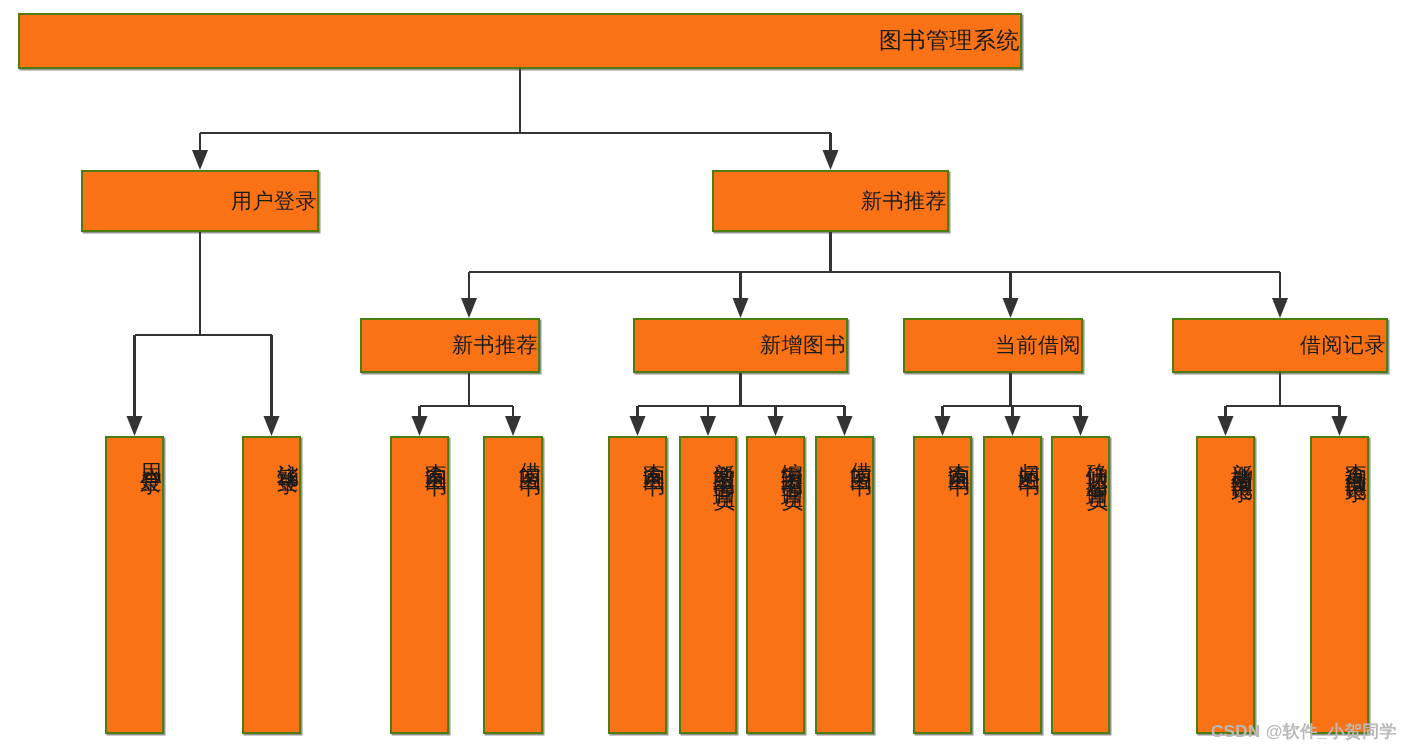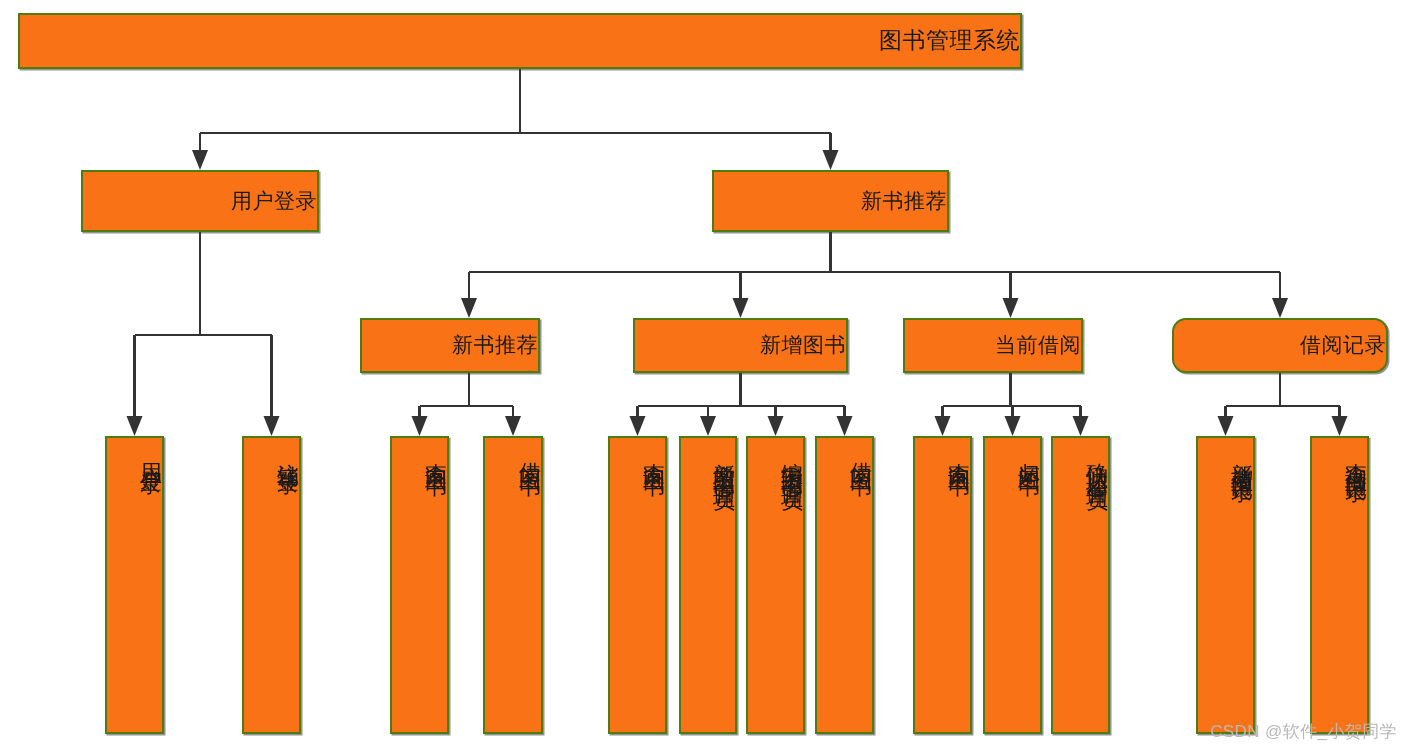--- a/index.html
+++ b/index.html
@@ -61,20 +61,21 @@
     font-size: 23px;
   }
   #watermark {
     position: absolute;
     right: 8px;
     bottom: 4px;
     font-size: 17px;
     color: #b9b9b9;
     white-space: nowrap;
     letter-spacing: 0.4px;
+    font-weight: bold;
   }
 </style>
 </head>
 <body>
 
 <div id="canvas">
   <svg id="edges" viewBox="0 0 1405 747" xmlns="http://www.w3.org/2000/svg">
       <line x1="520" y1="69" x2="520" y2="133" stroke="#333333" stroke-width="2.6" shape-rendering="crispEdges"></line>
       <line x1="200" y1="133" x2="830.5" y2="133" stroke="#333333" stroke-width="2.6" shape-rendering="crispEdges"></line>
       <line x1="200" y1="133" x2="200" y2="151" stroke="#333333" stroke-width="2.6" shape-rendering="crispEdges"></line>
@@ -140,21 +141,21 @@
       </div>
       <div class="node horizontal" style="left: 360px; top: 318px; width: 180px; height: 55px;">
         <span class="node-label">新书推荐</span>
       </div>
       <div class="node horizontal" style="left: 633px; top: 318px; width: 215px; height: 55px;">
         <span class="node-label">新增图书</span>
       </div>
       <div class="node horizontal" style="left: 903px; top: 318px; width: 180px; height: 55px;">
         <span class="node-label">当前借阅</span>
       </div>
-      <div class="node horizontal" style="left: 1172px; top: 318px; width: 216px; height: 55px; border-radius: 14px;">
+      <div class="node horizontal" style="left: 1172px; top: 318px; width: 216px; height: 55px;">
         <span class="node-label">借阅记录</span>
       </div>
       <div class="node vertical" style="left: 105px; top: 436px; width: 59px; height: 298px;">
         <span class="node-label">用户登录</span>
       </div>
       <div class="node vertical" style="left: 242px; top: 436px; width: 59px; height: 298px;">
         <span class="node-label">注销登录</span>
       </div>
       <div class="node vertical" style="left: 390px; top: 436px; width: 59px; height: 298px;">
         <span class="node-label">查询图书</span>

